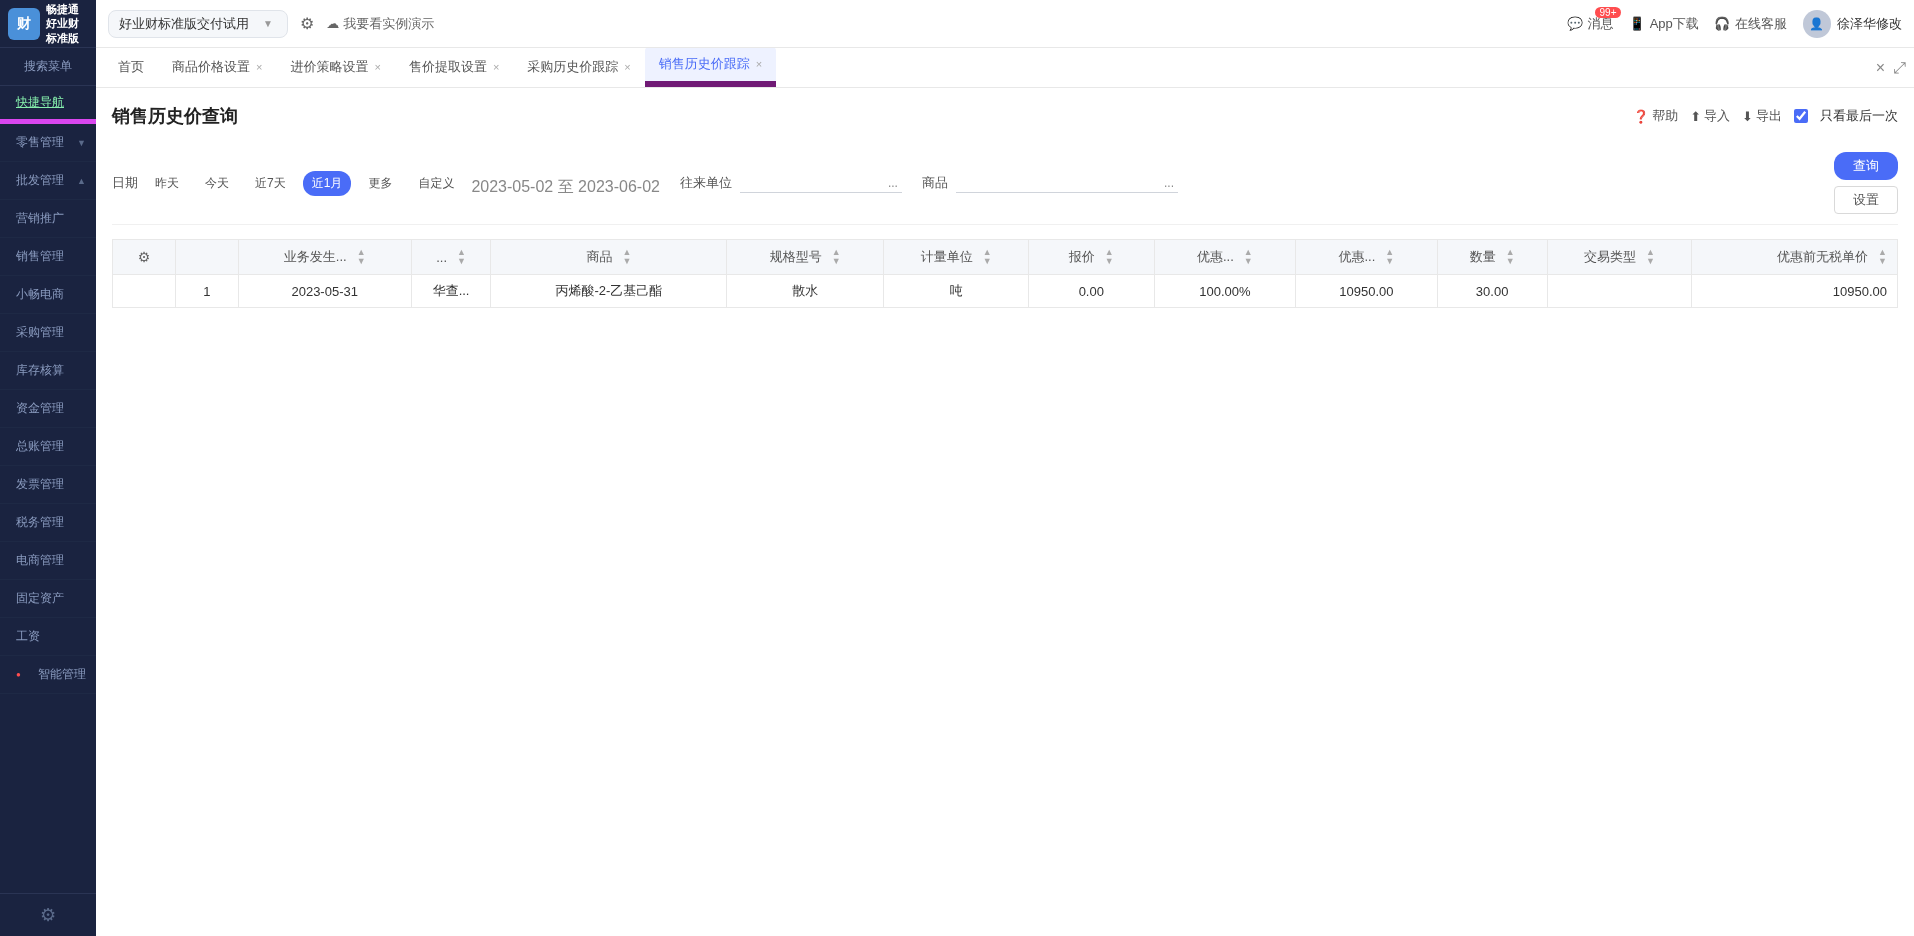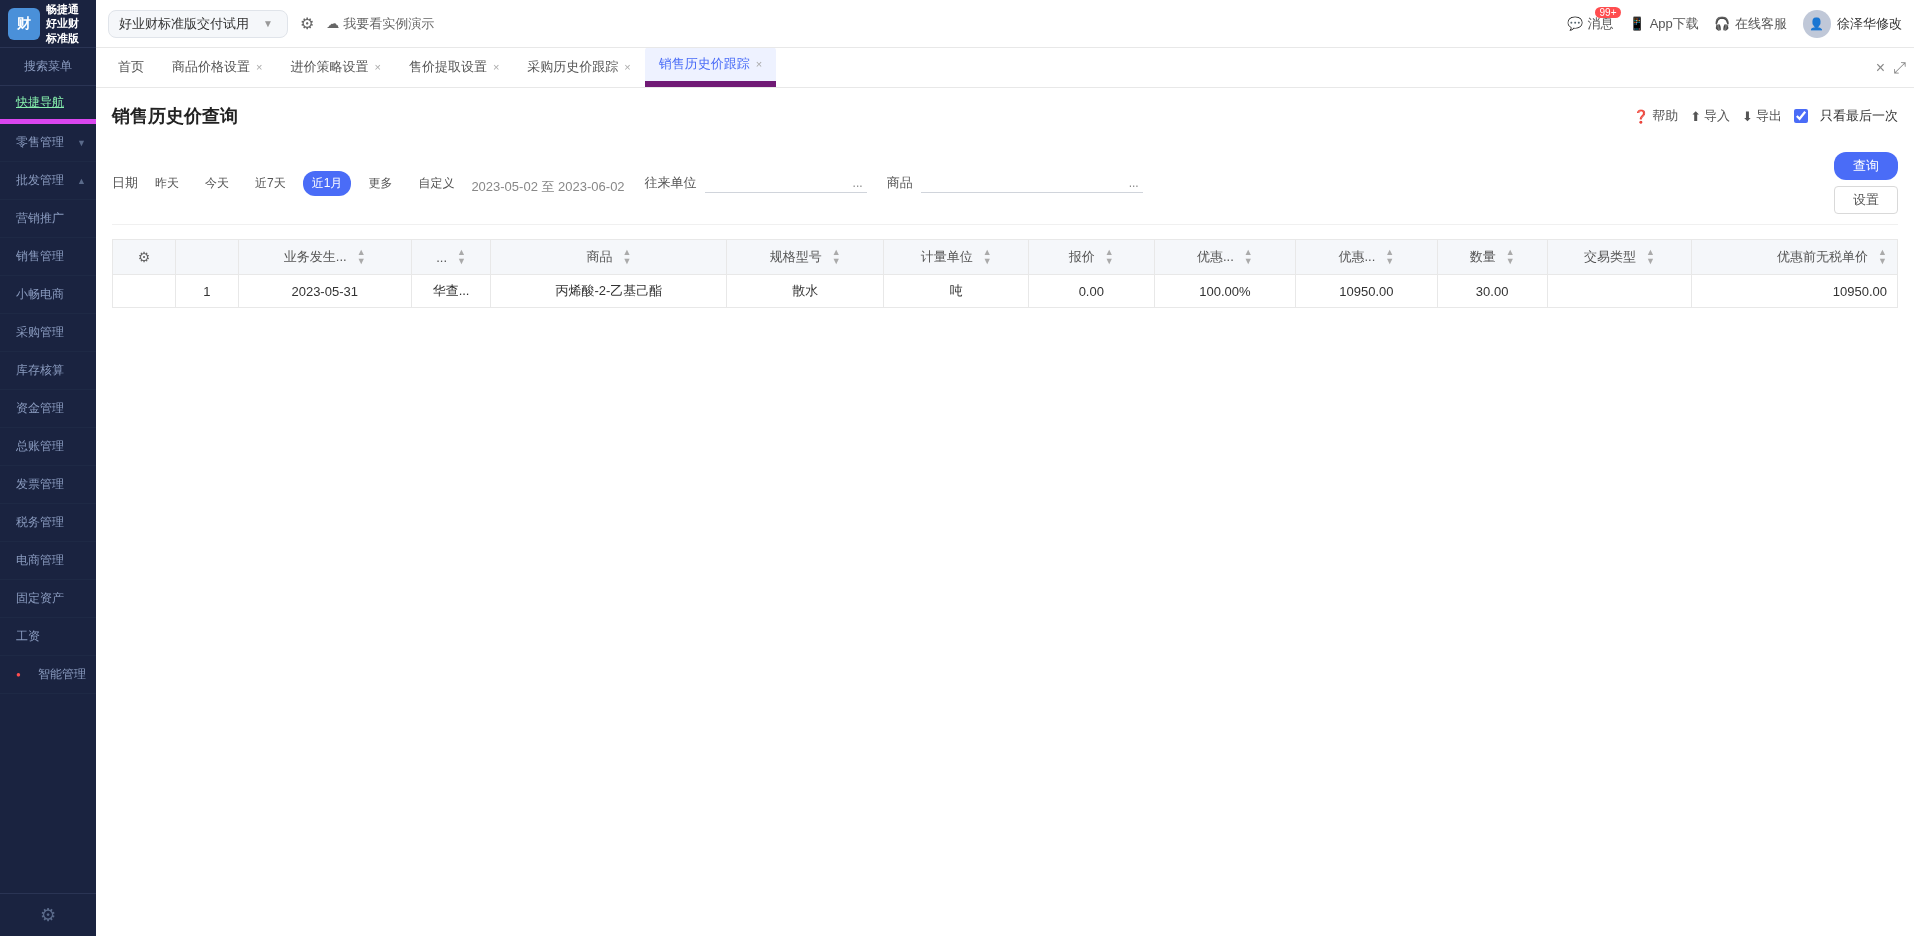--- a/index.html
+++ b/index.html
@@ -175,21 +175,21 @@
     .filter-group {
       display: flex; align-items: center; gap: 8px; font-size: 13px; color: #555;
     }
     .filter-label { white-space: nowrap; }
     .date-btns { display: flex; align-items: center; gap: 8px; }
     .date-btn {
       padding: 3px 8px; border-radius: 4px; cursor: pointer; font-size: 12px;
       border: 1px solid transparent; color: #555;
     }
     .date-btn.active { background: #4a6cf7; color: #fff; border-radius: 12px; }
-    .date-range { font-size: 13px; color: #888; margin-top: 8px; }
+    .date-range { font-size: 16px; color: #888; margin-top: 8px; }
     .filter-input-area {
       display: flex; align-items: center; gap: 4px;
       border-bottom: 1px solid #d0d4db; padding: 2px 4px; min-width: 160px;
     }
     .filter-input-area input { border: none; outline: none; font-size: 13px; width: 100%; }
     .dots-btn { color: #888; cursor: pointer; font-size: 12px; }
 
     
     .action-btns {
       display: flex; flex-direction: column; gap: 6px; margin-left: auto;

